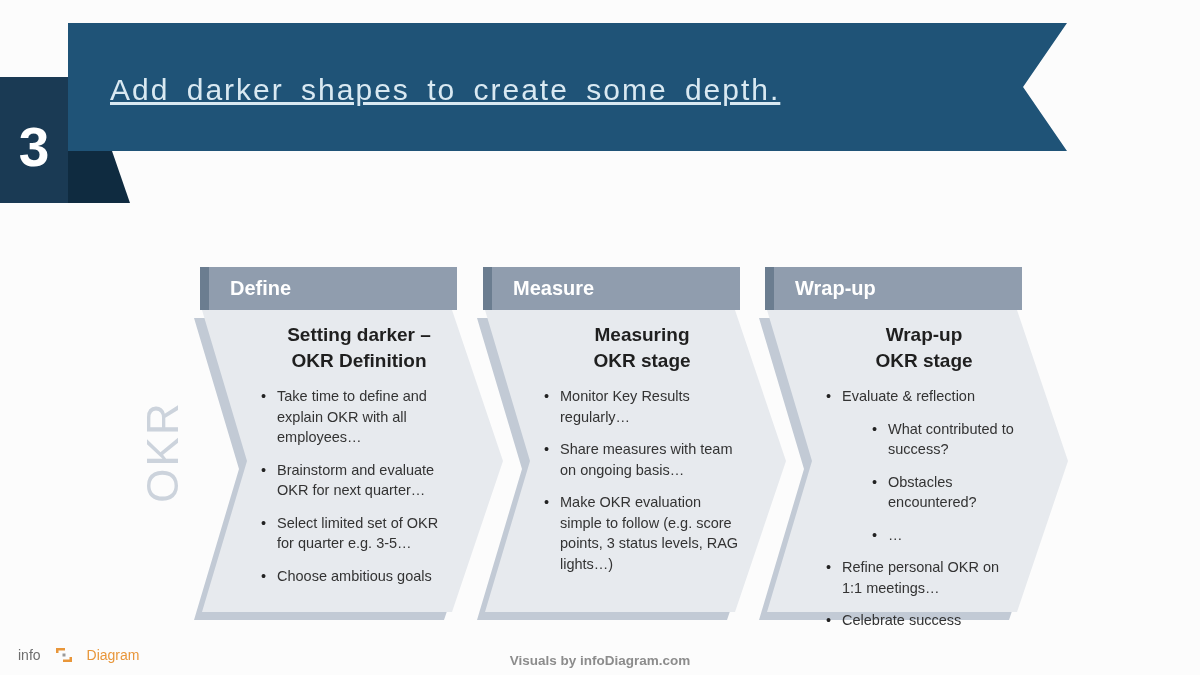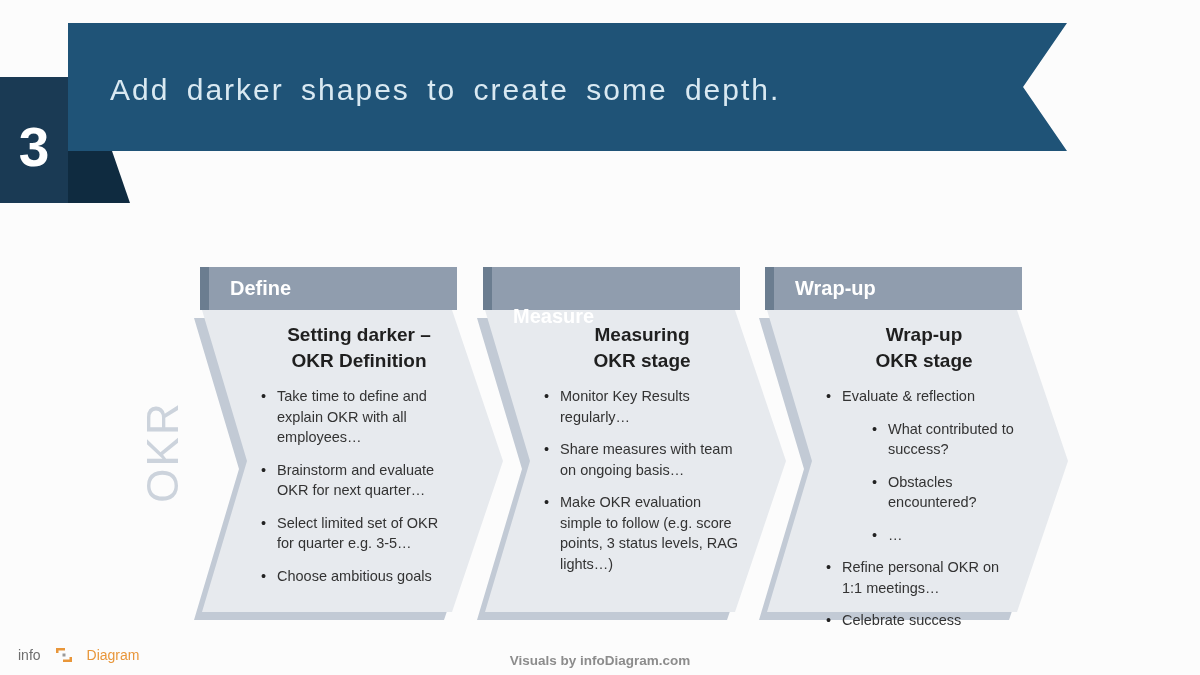--- a/index.html
+++ b/index.html
@@ -5,21 +5,21 @@
   html,body{margin:0;padding:0;background:#fcfcfc;}
   .slide{position:relative;width:1200px;height:675px;background:#fcfcfc;overflow:hidden;
          font-family:"Liberation Sans",sans-serif;}
 
   
   .ribbon{position:absolute;left:68px;top:23px;width:999px;height:128px;
           background:var(--ribbon,#1f5377);
           clip-path:polygon(0 0,100% 0,95.6% 50%,100% 100%,0 100%);
           display:flex;align-items:center;}
   .ribbon-text{color:var(--ribbon-text,#d9e9f2);font-size:30px;font-weight:400;
-               letter-spacing:2px;word-spacing:7px;padding-left:42px;padding-top:6px;}
+               letter-spacing:2px;word-spacing:7px;padding-left:42px;padding-top:6px;text-decoration:underline;}
   .fold{position:absolute;left:68px;top:151px;width:62px;height:52px;
         background:var(--number-fold,#0f2b40);
         clip-path:polygon(0 0,71% 0,100% 100%,0 100%);}
   .num-box{position:absolute;left:0;top:77px;width:68px;height:126px;
            background:var(--number-box,#1a3a54);display:flex;align-items:center;justify-content:center;}
   .num-box span{color:#fff;font-size:55px;font-weight:bold;padding-top:14px;}
 
   
   .side-label{position:absolute;left:88px;top:422px;width:150px;height:60px;
               transform:rotate(-90deg);text-align:center;
@@ -88,21 +88,21 @@
     </div>
   </div>
 
   <div class="stage" style="left:471px;">
     <svg width="320" height="361" viewBox="0 0 320 361">
       <polygon class="chev-shadow" points="6,51 256,51 307,202 256,353 6,353 51,202"></polygon>
       <polygon class="chev-body" points="14,43 264,43 315,194 264,345 14,345 59,194"></polygon>
       <rect class="hdr-bar" x="12" y="0" width="257" height="43"></rect>
       <rect class="hdr-stripe" x="12" y="0" width="9" height="43"></rect>
     </svg>
-    <div class="stage-header" style="left:12px;margin-top:28px;">Measure</div>
+    <div class="stage-header" style="left:12px;">Measure</div>
     <div class="stage-content">
       <div class="stage-title">
         <div>Measuring</div>
         <div>OKR stage</div>
       </div>
       <ul class="bullets">
         <li>Monitor Key Results regularly…</li>
         <li>Share measures with team on ongoing basis…</li>
         <li>Make OKR evaluation simple to follow (e.g. score points, 3 status levels, RAG lights…)</li>
       </ul>

